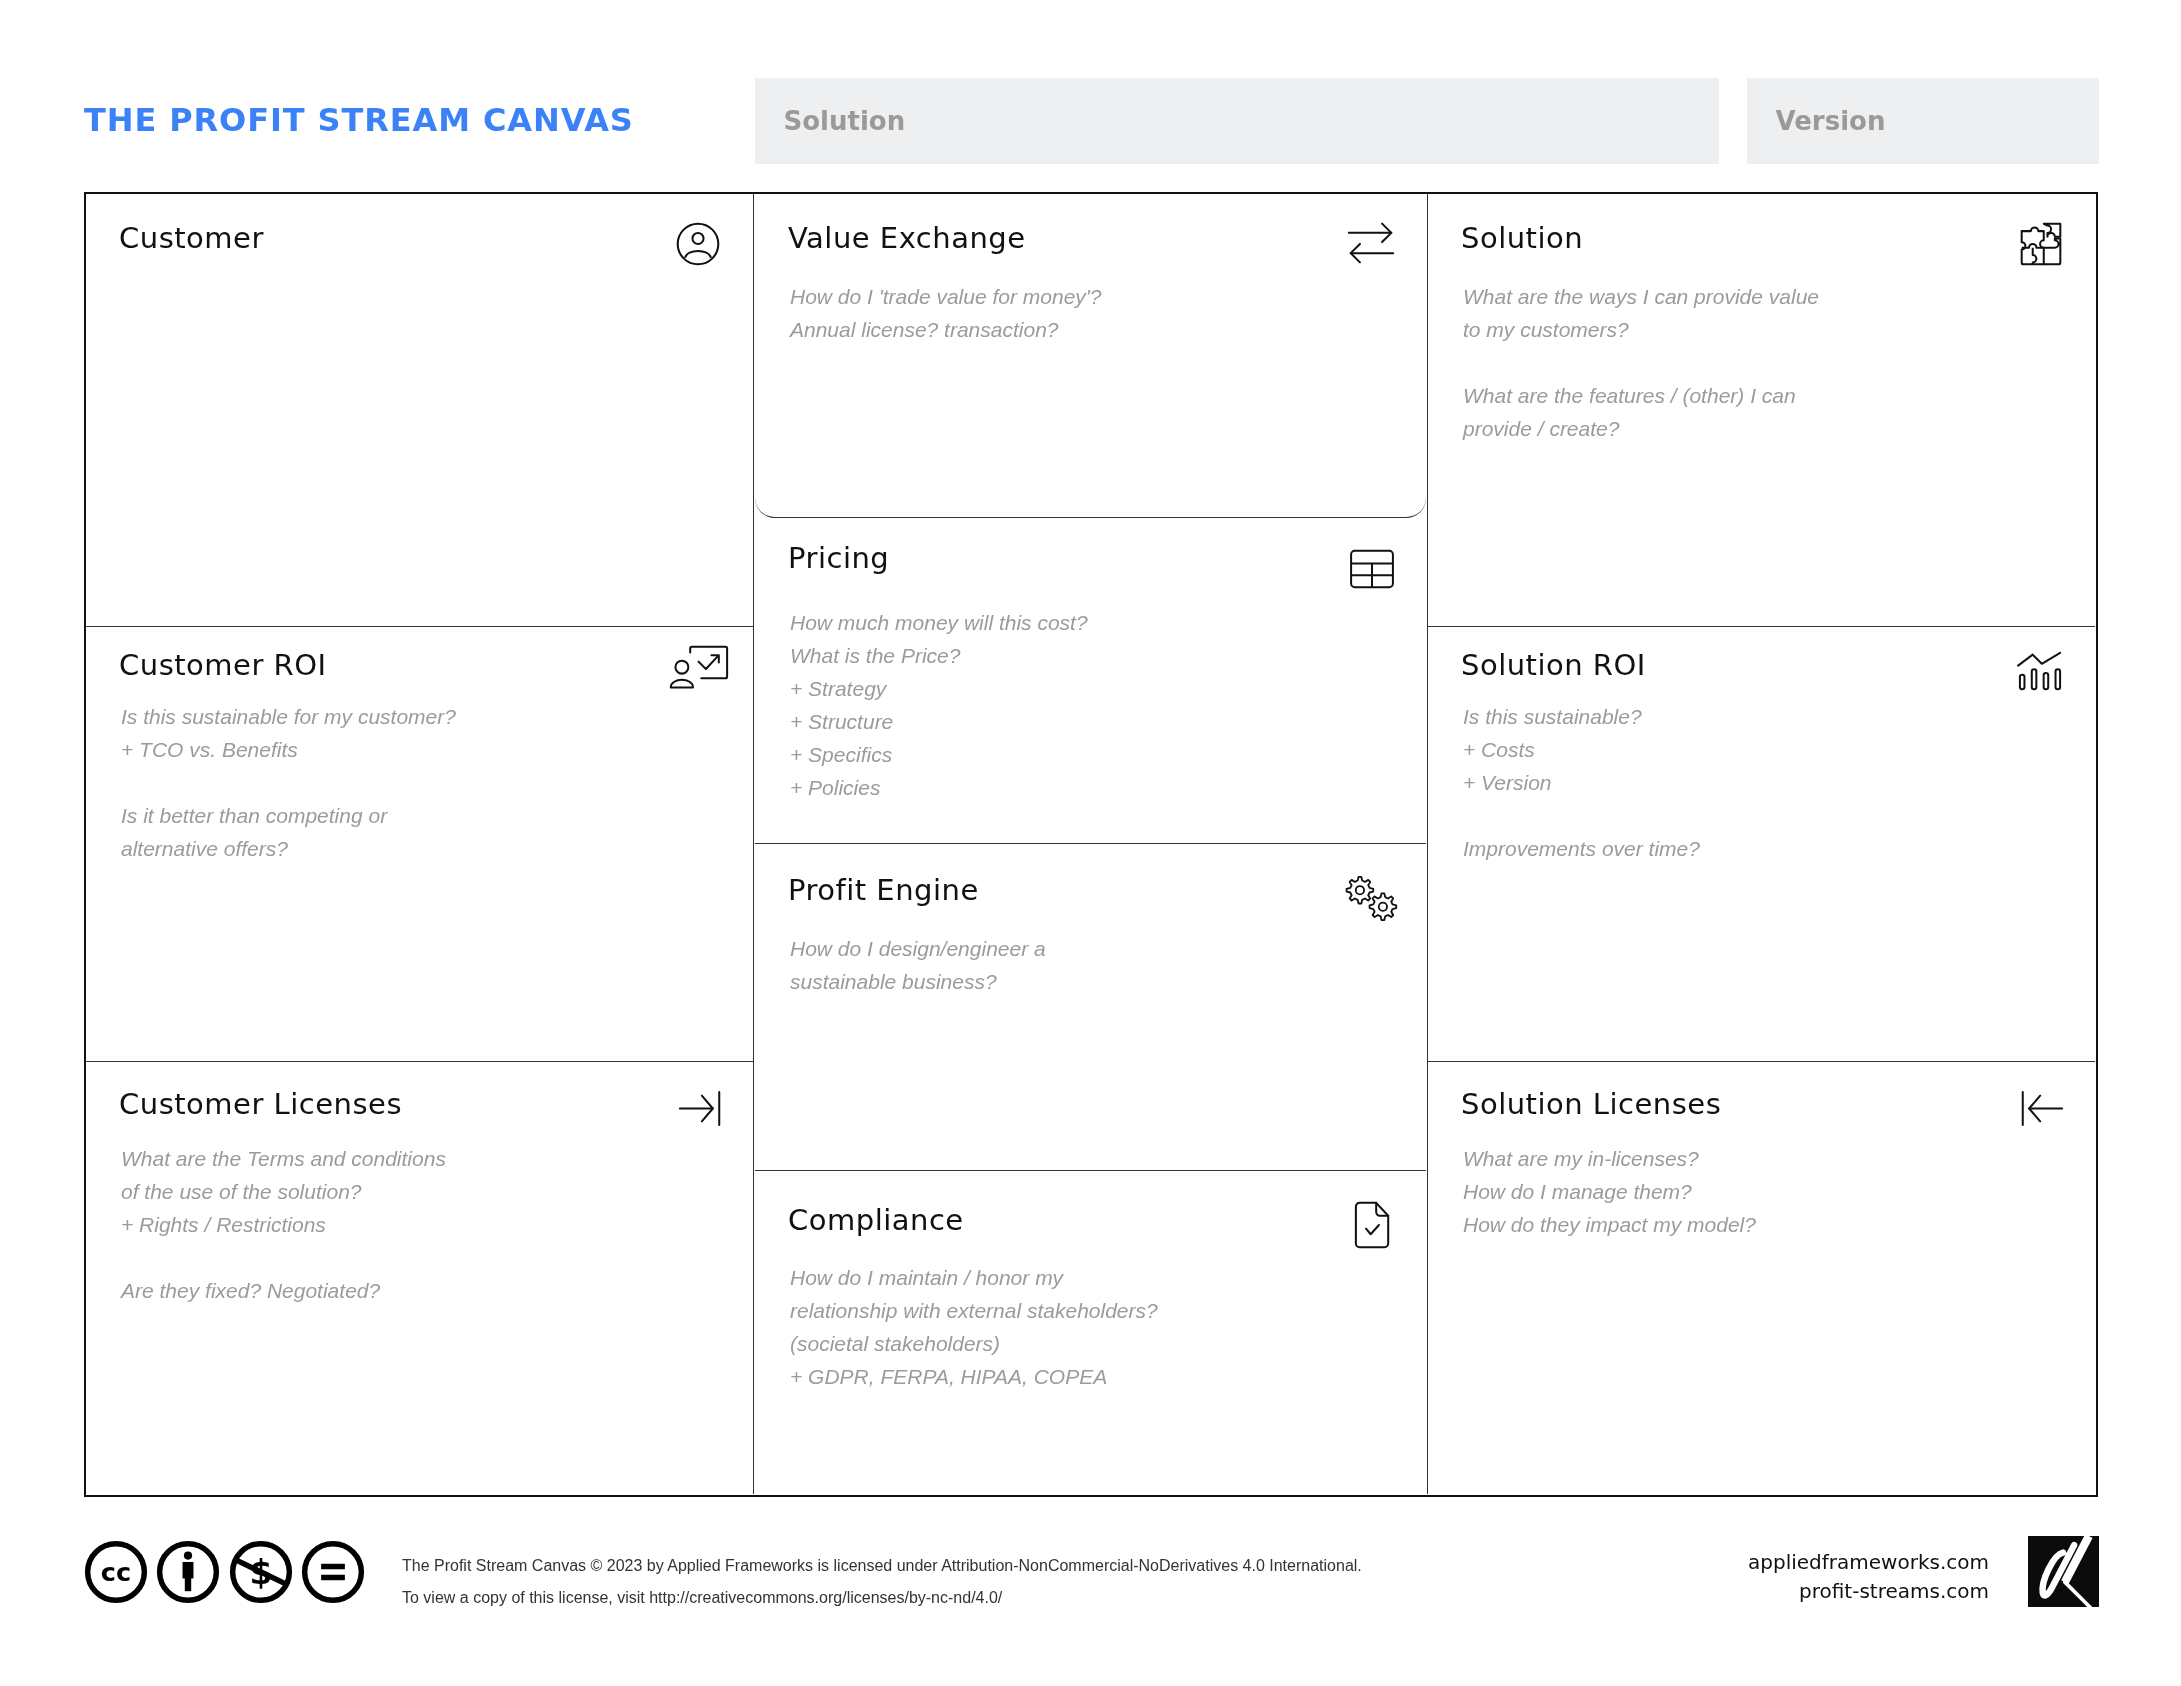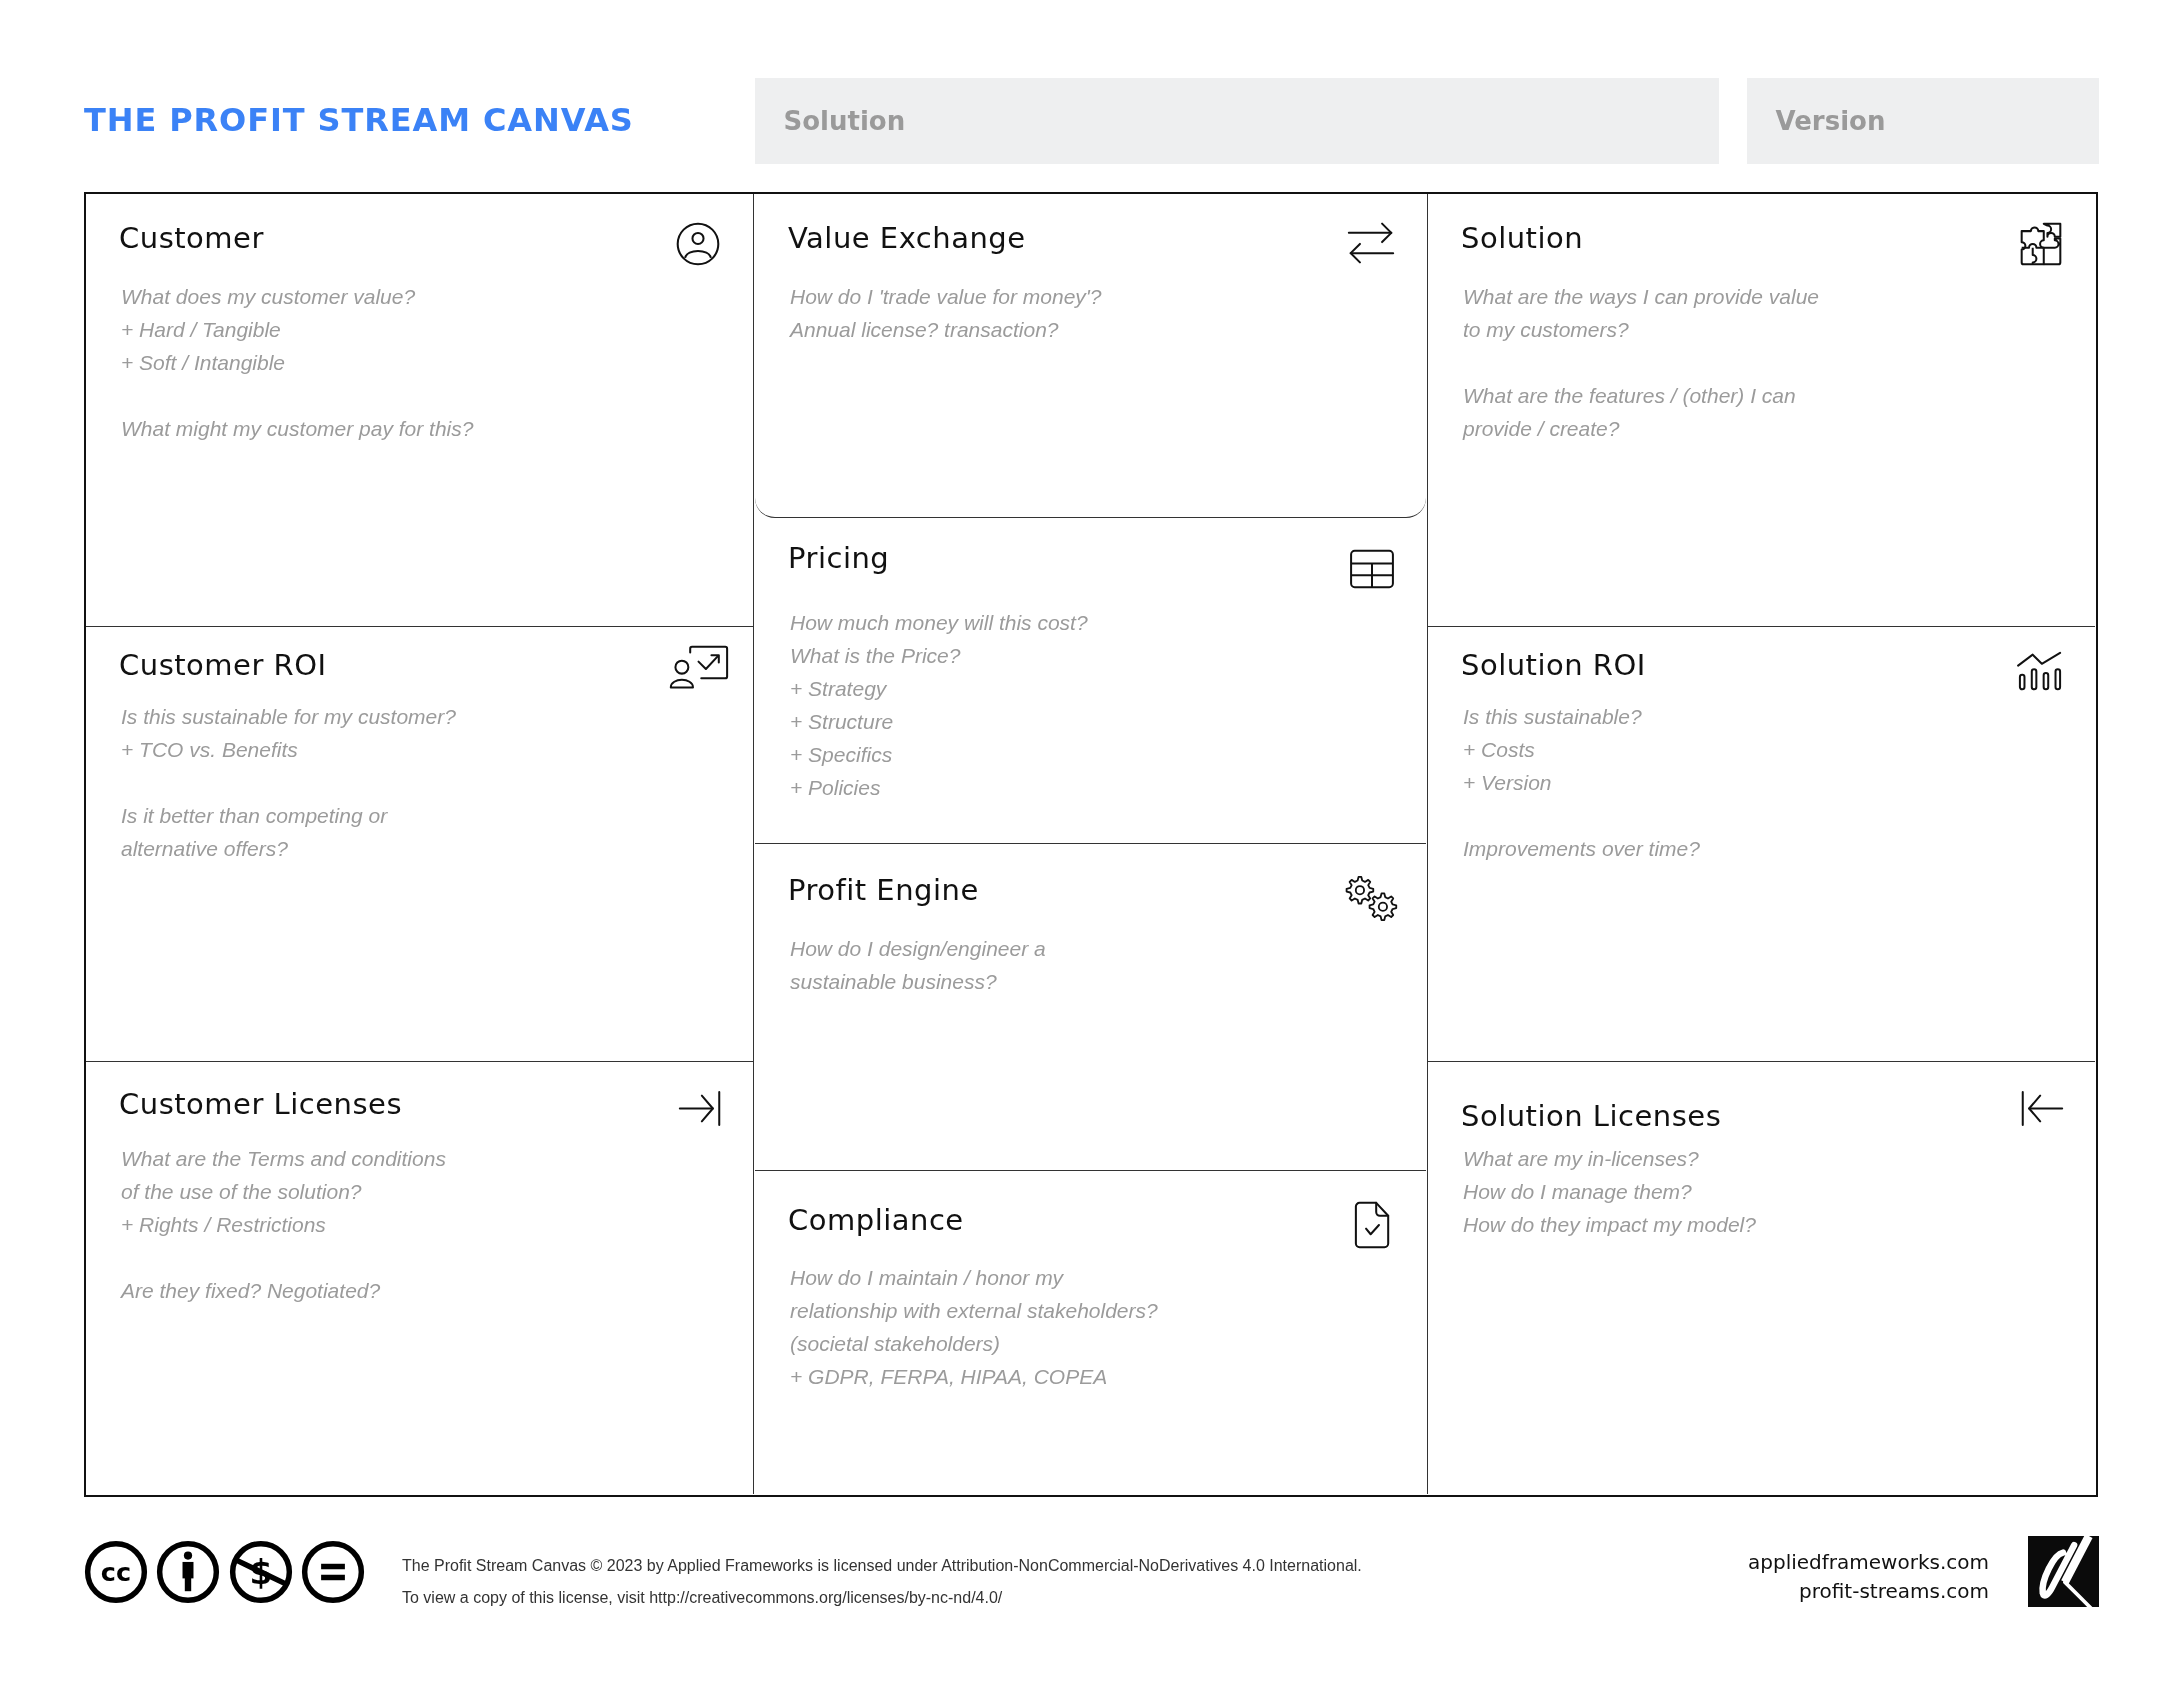--- a/index.html
+++ b/index.html
@@ -79,27 +79,20 @@
 <div class="grid">
 
   <div class="cell" style="left:0; top:0; width:668px; height:433px; border-right-width:1.8px; border-bottom-width:1.8px;">
     <div class="cell-title">Customer</div>
     <div class="cell-icon">
       <svg viewBox="0 0 52 52" fill="none" stroke="#111" stroke-width="2.2">
         <circle cx="26" cy="26" r="22"></circle>
         <circle cx="26" cy="20" r="6"></circle>
         <path d="M12 41 C14 31 38 31 40 41"></path>
       </svg>
-    </div>
-    <div class="cell-body">
-      <span class="line">What does my customer value?</span>
-      <span class="line">+ Hard / Tangible</span>
-      <span class="line">+ Soft / Intangible</span>
-      <span class="line"></span>
-      <span class="line">What might my customer pay for this?</span>
     </div>
   </div>
 
   <div class="cell" style="left:0; top:433px; width:668px; height:435px; border-right-width:1.8px; border-bottom-width:1.8px;">
     <div class="cell-title" style="top:20px;">Customer ROI</div>
     <div class="cell-icon" style="top:18.4px; width:61px; right:24px;">
       <svg viewBox="0 0 66 52" fill="none" stroke="#111" stroke-width="2.2" stroke-linecap="round" stroke-linejoin="round">
         <path d="M24 8 V4 a2 2 0 0 1 2-2 H62 a2 2 0 0 1 2 2 V34 a2 2 0 0 1 -2 2 H36"></path>
         <circle cx="15" cy="24" r="7"></circle>
         <path d="M3 46 C3 35 27 35 27 46 Z"></path>
@@ -237,21 +230,21 @@
     <div class="cell-body" style="top:73px;">
       <span class="line">Is this sustainable?</span>
       <span class="line">+ Costs</span>
       <span class="line">+ Version</span>
       <span class="line"></span>
       <span class="line">Improvements over time?</span>
     </div>
   </div>
 
   <div class="cell" style="left:1341px; top:868px; width:668px; height:432px; border-left-width:1.8px;">
-    <div class="cell-title" style="top:24px;margin-top:12px;">Solution Licenses</div>
+    <div class="cell-title" style="top:24px;">Solution Licenses</div>
     <div class="cell-icon" style="top:27.5px; width:44px; height:37px;">
       <svg viewBox="0 0 48 40" fill="none" stroke="#111" stroke-width="2.2" stroke-linecap="round" stroke-linejoin="round">
         <path d="M3 2 V38"></path>
         <path d="M10 20 H46"></path>
         <path d="M22 6 L10 20 L22 34"></path>
       </svg>
     </div>
     <div class="cell-body" style="top:80px;">
       <span class="line">What are my in-licenses?</span>
       <span class="line">How do I manage them?</span>

